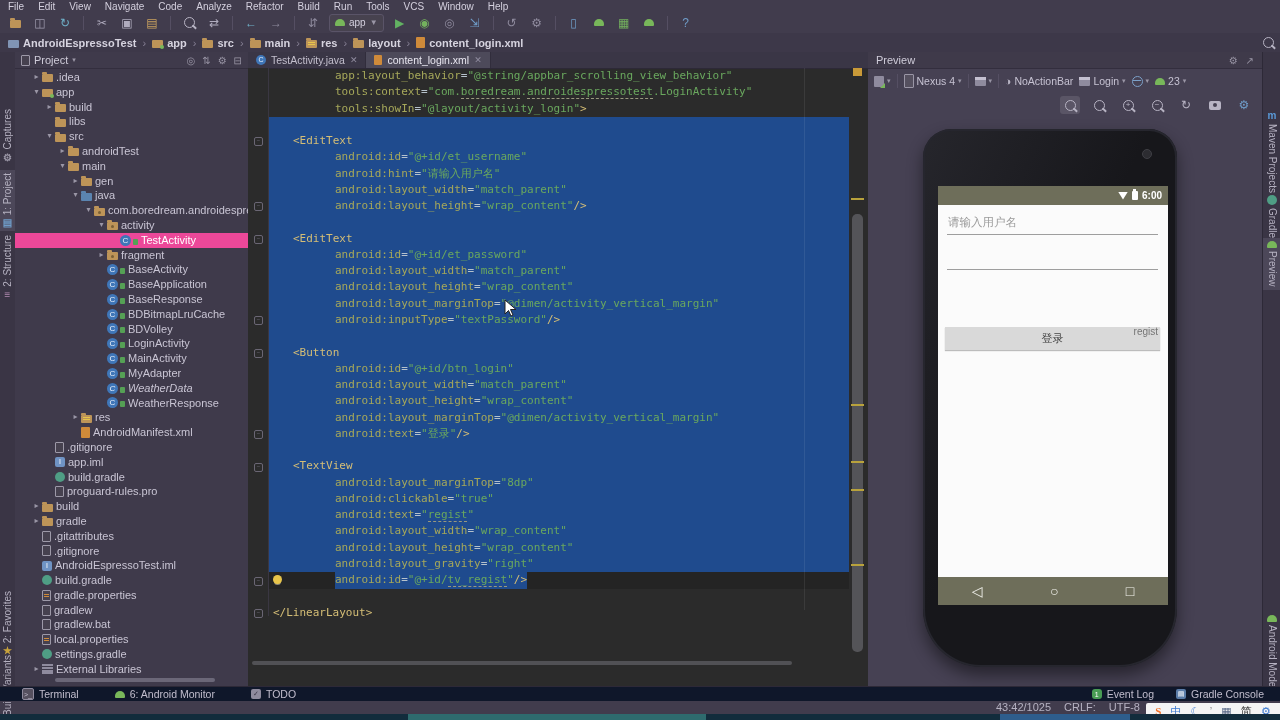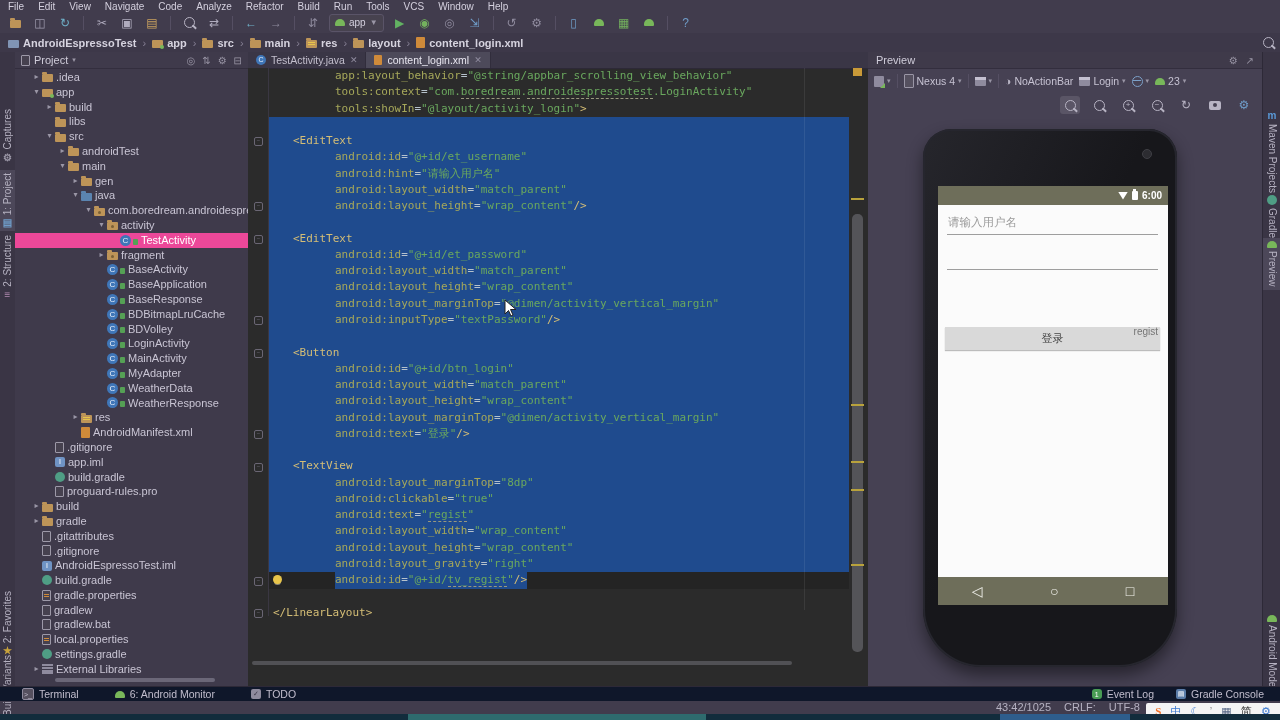--- a/index.html
+++ b/index.html
@@ -423,21 +423,21 @@
           <span class="ti ic-c"></span>
           <span class="ti ic-lock"></span>
           <span class="tlabel">MainActivity</span>
         </div>
         <div class="trow" style="padding-left: 81px;">
           <span class="tarrow"></span>
           <span class="ti ic-c"></span>
           <span class="ti ic-lock"></span>
           <span class="tlabel">MyAdapter</span>
         </div>
-        <div class="trow" style="padding-left: 81px;">
+        <div class="trow" style="padding-left: 81px; font-style: italic;">
           <span class="tarrow"></span>
           <span class="ti ic-c"></span>
           <span class="ti ic-lock"></span>
           <span class="tlabel">WeatherData</span>
         </div>
         <div class="trow" style="padding-left: 81px;">
           <span class="tarrow"></span>
           <span class="ti ic-c"></span>
           <span class="ti ic-lock"></span>
           <span class="tlabel">WeatherResponse</span>

